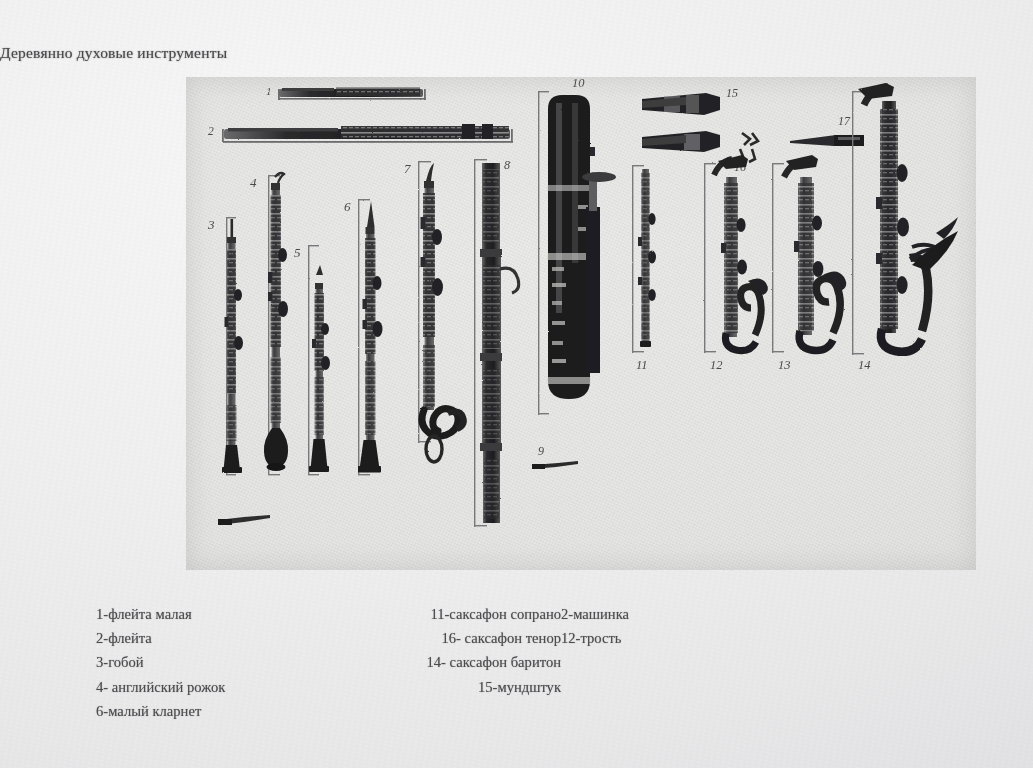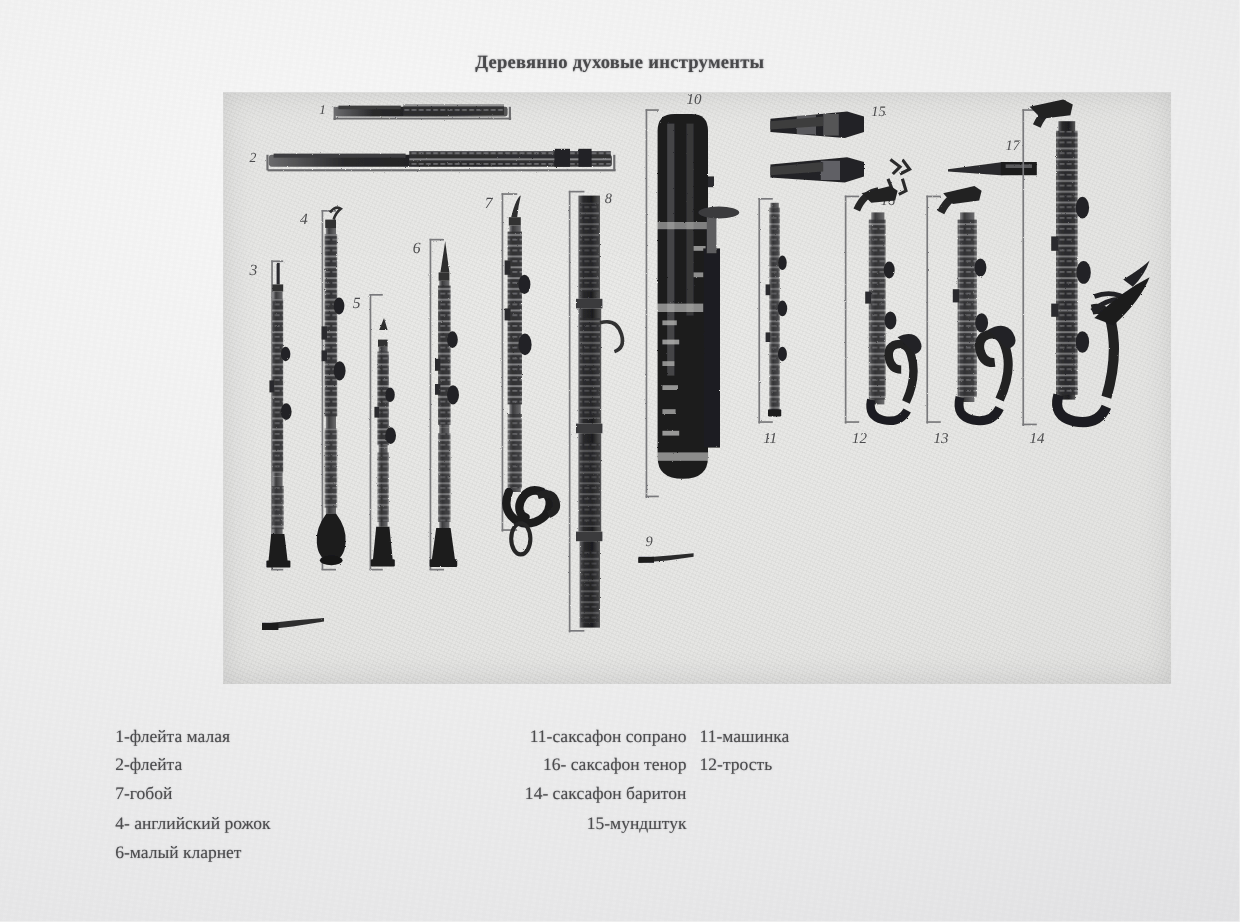--- a/index.html
+++ b/index.html
@@ -18,22 +18,21 @@
   #grain{
     position:absolute;inset:0;
     opacity:.5;
     background-image:
       repeating-linear-gradient(9deg, rgba(0,0,0,.012) 0 2px, rgba(255,255,255,.012) 2px 4px),
       repeating-linear-gradient(100deg, rgba(0,0,0,.010) 0 3px, rgba(255,255,255,.010) 3px 6px);
     pointer-events:none;
   }
   #page-title{
     position:absolute;left:0;right:0;top:44px;
-    text-align:center;
-    font-weight:bold;
+    font-weight:normal;
     font-size:15.5px;
     letter-spacing:.2px;
     color:#4a4a4c;
     text-shadow:0 0 1.4px rgba(90,90,95,.75);
     filter:blur(.18px);
   }
   
   #plate{
     position:absolute;
     left:186px;top:77px;width:790px;height:493px;
@@ -52,21 +51,20 @@
   #plate svg{position:absolute;left:0;top:0;}
   
   #legend{
     position:absolute;left:96px;top:602px;width:850px;
     color:#4c4c4e;
     font-size:14.6px;
     line-height:24.2px;
     text-shadow:0 0 1.1px rgba(95,95,100,.6);
     filter:blur(.15px);
     display:flex;
-    gap:11px;
   }
   #legend .col{display:flex;flex-direction:column;}
   #legend .c1{width:272px;}
   #legend .c2{width:235px;}
   #legend .c3{width:193px;text-align:right;}
   #legend .c4{width:150px;}
   #legend .item{white-space:nowrap;}
 </style>
 </head>
 <body>
@@ -392,28 +390,28 @@
         </g>
 
       </g>
     </svg>
   </div>
 
   <div id="legend">
     <div class="col c1">
       <span class="item">1-флейта малая</span>
       <span class="item">2-флейта</span>
-      <span class="item">7-гобой</span>
+      <span class="item">3-гобой</span>
       <span class="item">4- английский рожок</span>
       <span class="item">6-малый кларнет</span>
     </div>
     <div class="col c3">
       <span class="item">11-саксафон сопрано</span>
       <span class="item">16- саксафон тенор</span>
       <span class="item">14- саксафон баритон</span>
       <span class="item">15-мундштук</span>
     </div>
     <div class="col c4">
-      <span class="item">11-машинка</span>
+      <span class="item">2-машинка</span>
       <span class="item">12-трость</span>
     </div>
   </div>
 </div>
 
 </body></html>

